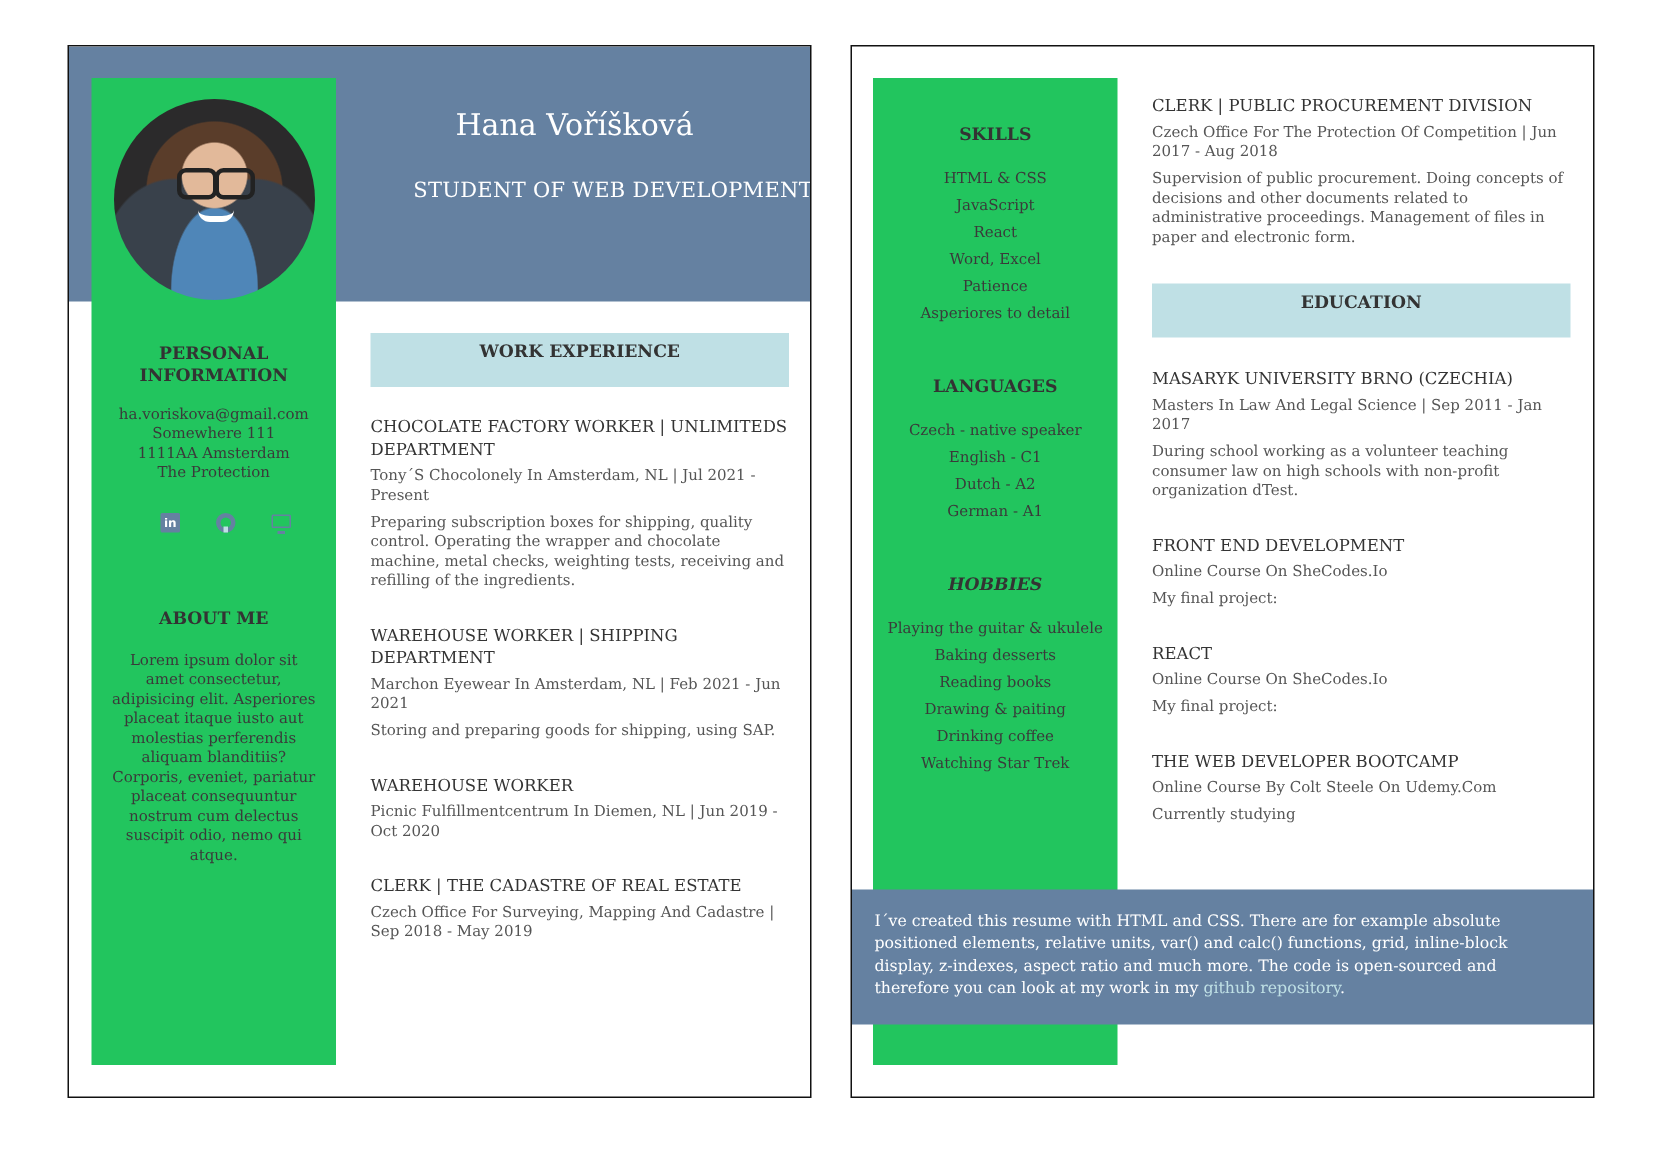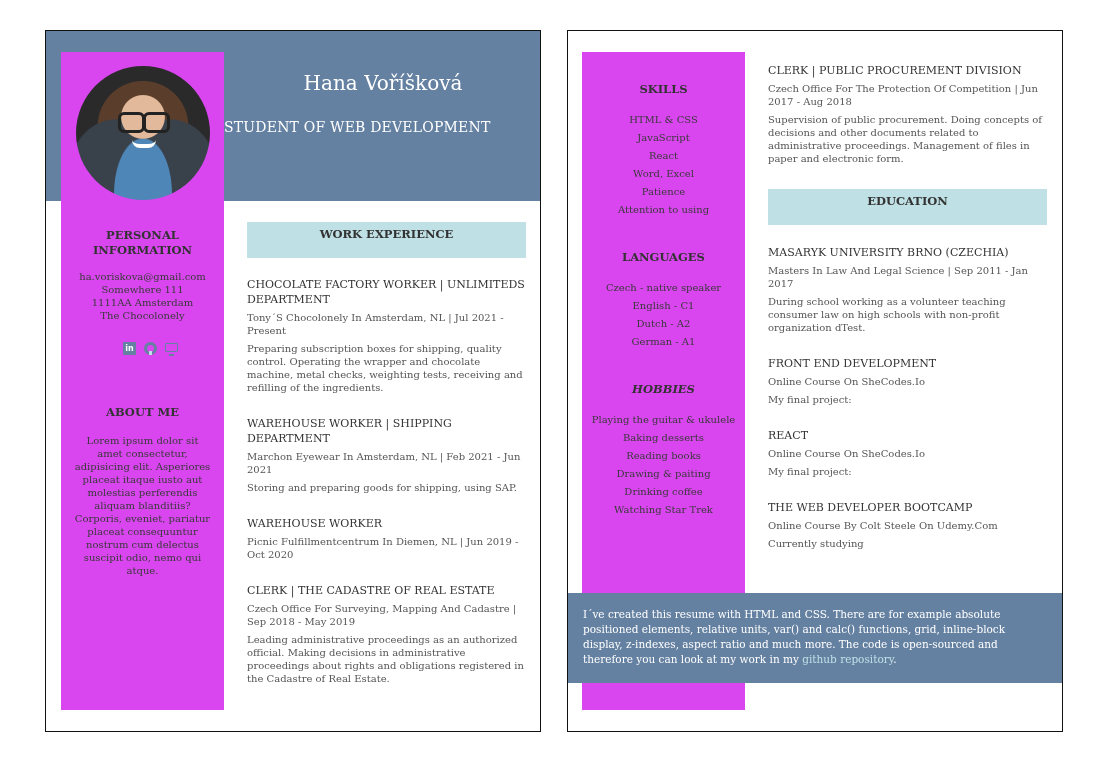--- a/index.html
+++ b/index.html
@@ -4,42 +4,42 @@
 <style>
   * { box-sizing: border-box; margin: 0; padding: 0; }
   html, body { width: 1102px; height: 775px; background: #ffffff; overflow: hidden; }
   body { position: relative; font-family: "DejaVu Serif", "Liberation Serif", serif; color: #3a3a3a; }
 
   .page { position: absolute; top: 30px; width: 496px; height: 702px; border: 1.5px solid #111; background: #fff; overflow: hidden; }
   #page1 { left: 45px; }
   #page2 { left: 567px; width: 496px; }
 
   .header-band { position: absolute; left: 0; top: 0; width: 100%; height: 170px; background: #6581a1; }
-  .sidebar { position: absolute; left: 15px; top: 21px; width: 163px; height: 658px; background: #d946ef; }
+  .sidebar { position: absolute; left: 15px; top: 21px; width: 163px; height: 658px; background: #22c55e; }
 
   .photo { position: absolute; left: 15px; top: 14px; width: 134px; height: 134px; border-radius: 50%;
            background: radial-gradient(circle at 50% 38%, #e2b99a 0 20%, transparent 21%),
                        radial-gradient(ellipse at 50% 95%, #4f86b8 0 30%, transparent 31%),
                        radial-gradient(ellipse at 30% 80%, #39414b 0 35%, transparent 36%),
                        radial-gradient(ellipse at 70% 80%, #39414b 0 35%, transparent 36%),
                        radial-gradient(circle at 50% 45%, #5a3d2a 0 45%, #2b2a2b 46%); overflow: hidden; }
   .photo .glasses { position: absolute; top: 46px; left: 42px; width: 52px; height: 16px; }
   .photo .glasses::before, .photo .glasses::after { content: ""; position: absolute; top: 0; width: 21px; height: 15px; border: 3px solid #222; border-radius: 6px; }
   .photo .glasses::before { left: 0; }
   .photo .glasses::after { right: 0; }
   .photo .smile { position: absolute; top: 74px; left: 56px; width: 24px; height: 8px; border-bottom: 4px solid #fff; border-radius: 0 0 14px 14px; }
 
   .name { position: absolute; left: 178px; width: 318px; top: 40px; text-align: center; color: #fff; font-size: 20px; font-weight: 400; }
-  .role { position: absolute; left: 178px; width: 318px; top: 88px; text-align: left; color: #fff; font-size: 14px; letter-spacing: 0.2px; }
+  .role { position: absolute; left: 178px; width: 318px; top: 88px; text-align: right; color: #fff; font-size: 14px; letter-spacing: 0.2px; }
 
   .side-section { position: absolute; left: 0; width: 163px; text-align: center; font-size: 10px; line-height: 13px; color: #3a3a3a; }
   .side-title { font-size: 11.5px; font-weight: bold; color: #333; line-height: 15px; margin-bottom: 12px; }
   .side-list div { line-height: 18px; }
 
-  .icons { display: flex; justify-content: center; gap: 8px; margin-top: 20px; padding-left: 16px; }
+  .icons { display: flex; justify-content: center; gap: 24px; margin-top: 20px; padding-left: 16px; }
   .icon { width: 13px; height: 13px; display: inline-block; position: relative; }
   .icon-linkedin { background: #6581a1; color: #fff; font-size: 8px; font-weight: bold; line-height: 13px; font-family: "DejaVu Sans", sans-serif; border-radius: 1px; }
   .icon-github { border-radius: 50%; border: 3px solid #6581a1; }
   .icon-github::after { content: ""; position: absolute; bottom: -3px; left: 2px; width: 3px; height: 4px; background: #bfe0e5; }
   .icon-monitor { border: 1.5px solid #6581a1; height: 9px; margin-top: 1px; border-radius: 1px; }
   .icon-monitor::after { content: ""; position: absolute; bottom: -5px; left: 3px; width: 5px; height: 2px; background: #6581a1; }
 
   .main { position: absolute; left: 201px; width: 280px; font-size: 10px; line-height: 13px; }
   #page2 .main { left: 200px; }
   .section-bar { width: 279px; height: 36px; background: #bfe0e5; text-align: center; font-weight: bold; font-size: 11.5px; line-height: 25px; color: #333; }
@@ -64,21 +64,21 @@
     </div>
 
     <div class="side-section" style="top:176px;">
       <div class="side-title">
         <div>PERSONAL</div>
         <div>INFORMATION</div>
       </div>
       <div style="margin-bottom:0;">ha.voriskova@gmail.com</div>
       <div>Somewhere 111</div>
       <div>1111AA Amsterdam</div>
-      <div>The Chocolonely</div>
+      <div>The Protection</div>
       <div class="icons">
         <span class="icon icon-linkedin">in</span>
         <span class="icon icon-github"></span>
         <span class="icon icon-monitor"></span>
       </div>
     </div>
 
     <div class="side-section" style="top:353px; padding:0 12px;">
       <div class="side-title" style="margin-bottom:14px;">ABOUT ME</div>
       <div>Lorem ipsum dolor sit amet consectetur, adipisicing elit. Asperiores placeat itaque iusto aut molestias perferendis aliquam blanditiis? Corporis, eveniet, pariatur placeat consequuntur nostrum cum delectus suscipit odio, nemo qui atque.</div>
@@ -101,36 +101,35 @@
       <div class="entry-sub">Marchon Eyewear In Amsterdam, NL | Feb 2021 - Jun 2021</div>
       <div class="entry-desc">Storing and preparing goods for shipping, using SAP.</div>
     </div>
     <div class="entry">
       <div class="entry-title">WAREHOUSE WORKER</div>
       <div class="entry-sub">Picnic Fulfillmentcentrum In Diemen, NL | Jun 2019 - Oct 2020</div>
     </div>
     <div class="entry">
       <div class="entry-title">CLERK | THE CADASTRE OF REAL ESTATE</div>
       <div class="entry-sub">Czech Office For Surveying, Mapping And Cadastre | Sep 2018 - May 2019</div>
-      <div class="entry-desc">Leading administrative proceedings as an authorized official. Making decisions in administrative proceedings about rights and obligations registered in the Cadastre of Real Estate.</div>
     </div>
   </div>
 </div>
 
 <div class="page" id="page2">
   <div class="sidebar" style="left:14px;">
     <div class="side-section" style="top:30px;">
       <div class="side-title" style="margin-bottom:14px;">SKILLS</div>
       <div class="side-list">
         <div>HTML &amp; CSS</div>
         <div>JavaScript</div>
         <div>React</div>
         <div>Word, Excel</div>
         <div>Patience</div>
-        <div>Attention to using</div>
+        <div>Asperiores to detail</div>
       </div>
     </div>
 
     <div class="side-section" style="top:198px;">
       <div class="side-title" style="margin-bottom:14px;">LANGUAGES</div>
       <div class="side-list">
         <div>Czech - native speaker</div>
         <div>English - C1</div>
         <div>Dutch - A2</div>
         <div>German - A1</div>

